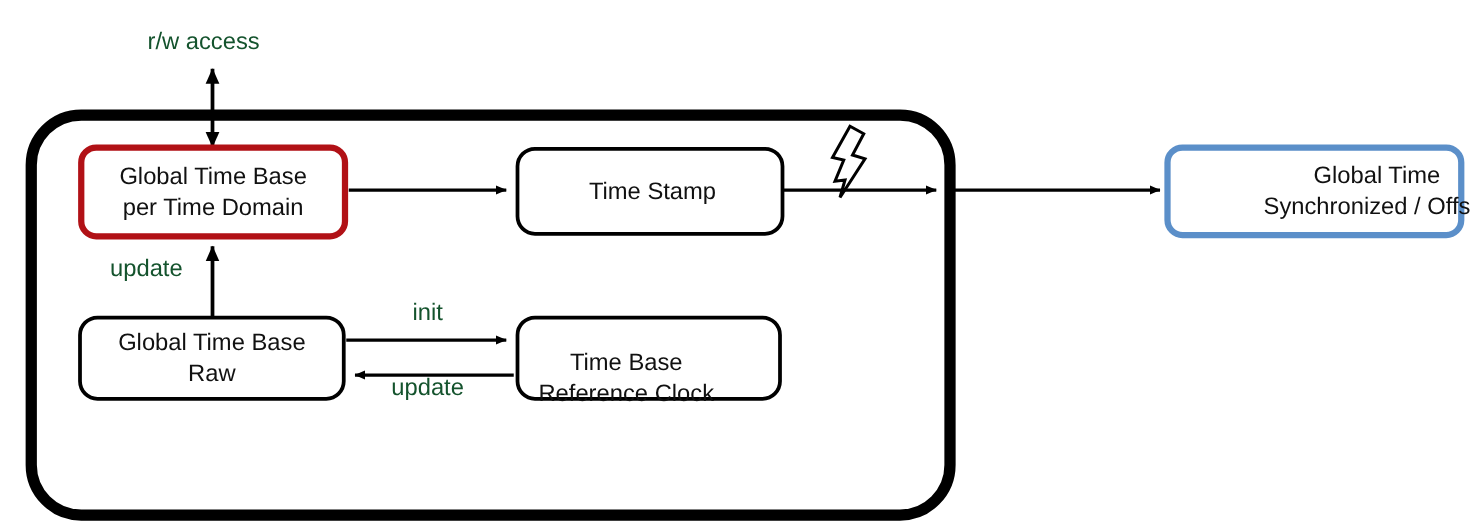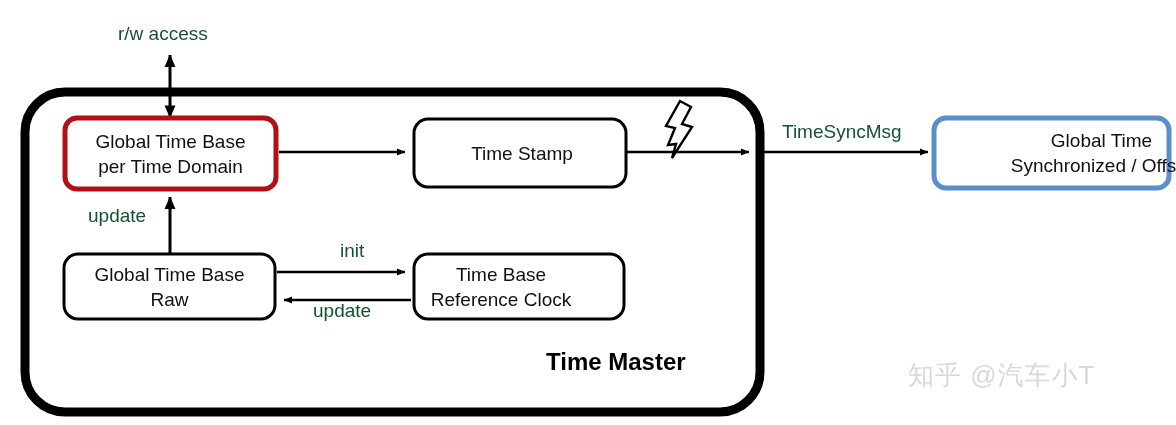--- a/index.html
+++ b/index.html
@@ -109,33 +109,30 @@
   </svg>
 
   <div class="node-label" style="left:65px; top:118px; width:211px; height:71px;">Global Time Base
 per Time Domain</div>
 
   <div class="node-label" style="left:414px; top:119px; width:216px; height:68px;">Time Stamp</div>
 
   <div class="node-label" style="left:64px; top:254px; width:211px; height:65px;">Global Time Base
 Raw</div>
 
-  <div class="node-label" style="left:414px; top:254px; width:174px; height:65px;">Time Base
+  <div class="node-label" style="left:414px; top:270px; width:174px; height:65px;">Time Base
 Reference Clock</div>
 
   <div class="node-label" style="left:984px; top:118px; width:235px; height:70px;">Global Time
 Synchronized / Offset</div>
 
   <div class="edge-label" style="left:118px; top:23px;">r/w access</div>
 
   <div class="edge-label" style="left:88px; top:205px;">update</div>
 
-  <div class="edge-label" style="left:340px; top:240px;text-align:center;">init</div>
+  <div class="edge-label" style="left:330px; top:240px;text-align:center;">init</div>
 
   <div class="edge-label" style="left:313px; top:300px;">update</div>
 
-  <div class="edge-label" style="left:782px; top:121px;">TimeSyncMsg</div>
 
-  <div class="container-title" style="left:546px; top:348px;">Time Master</div>
 
-  <div class="watermark" style="left:908px; top:358px;">知乎 @汽车小T</div>
 
 </div>
 
 </body></html>

